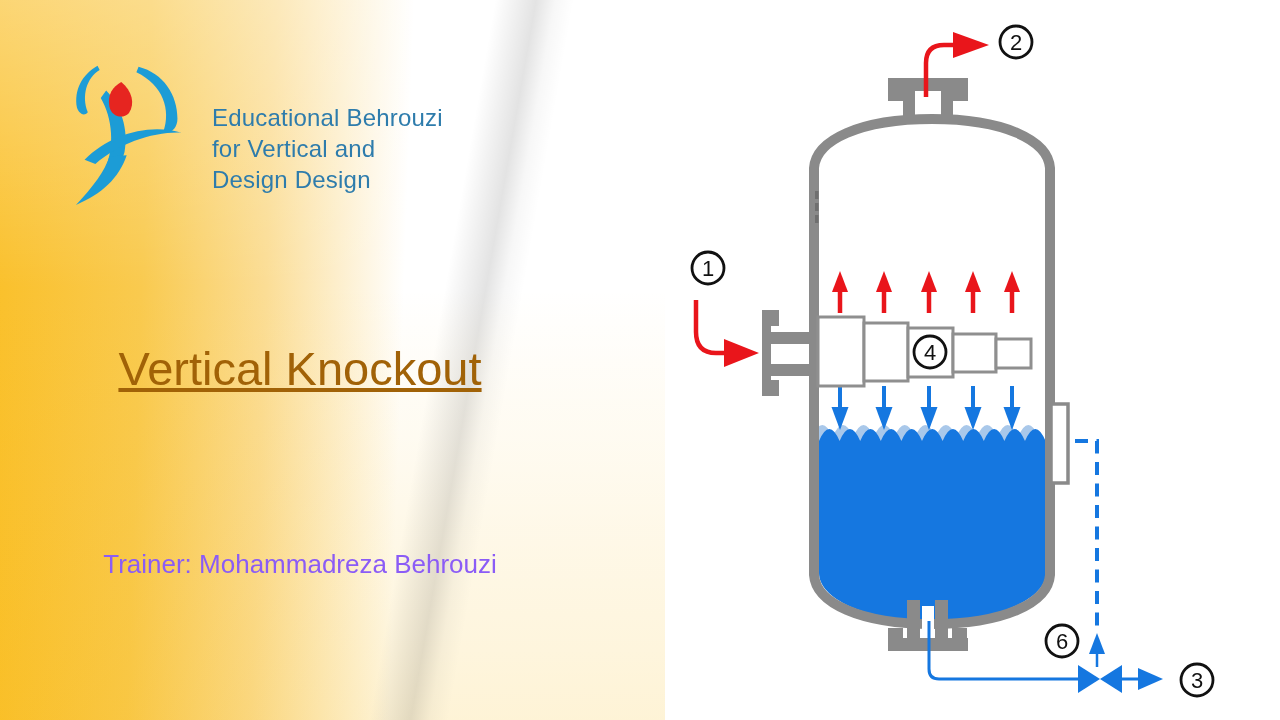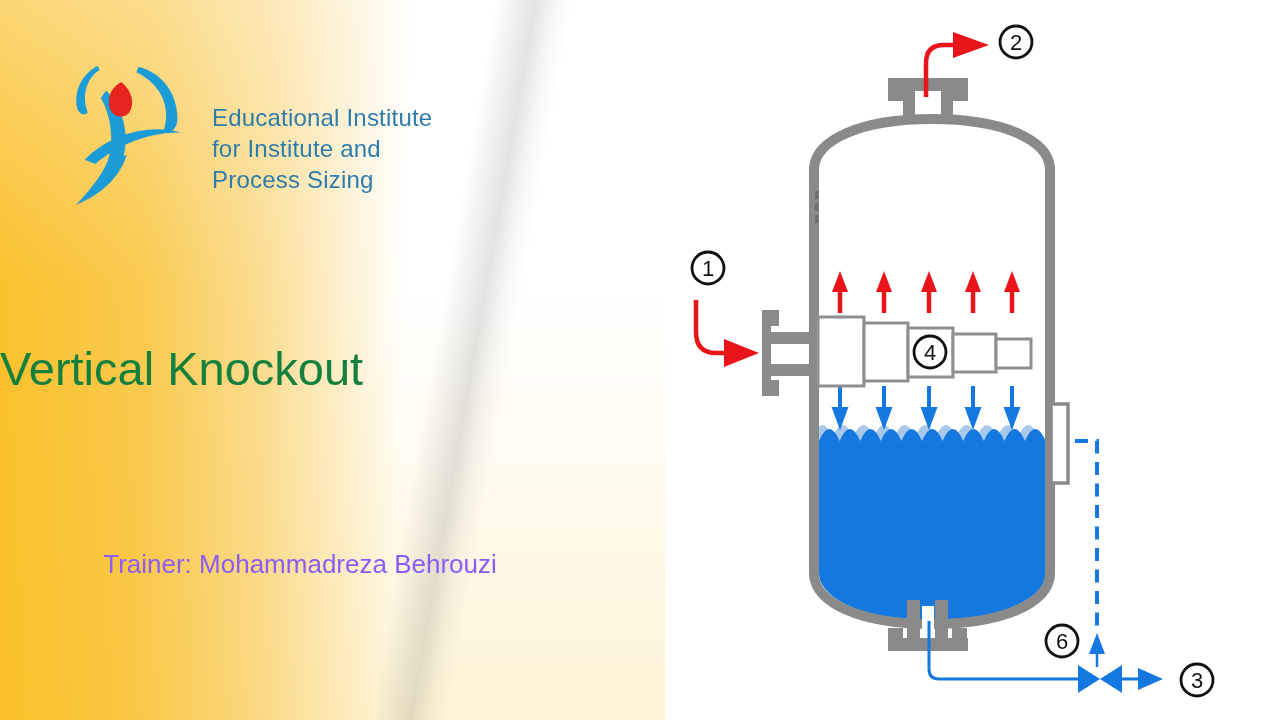--- a/index.html
+++ b/index.html
@@ -17,22 +17,22 @@
   .curl-shadow{
     position:absolute;left:502px;top:-40px;width:78px;height:820px;
     transform:rotate(9.9deg);transform-origin:top left;
     background:linear-gradient(90deg, rgba(0,0,0,0) 0%, rgba(0,0,0,0.11) 52%, rgba(0,0,0,0.03) 76%, rgba(0,0,0,0) 100%);
   }
   .org-name{
     position:absolute;left:212px;top:102px;
     font-size:24px;line-height:31px;color:#2E7CAC;letter-spacing:.2px;
   }
   .slide-title{
-    position:absolute;left:0;top:338px;width:600px;text-align:left;
-    font-size:47px;line-height:61px;color:#15803d;
+    position:absolute;left:0;top:338px;width:600px;text-align:center;
+    font-size:47px;line-height:61px;color:#a16207;text-decoration:underline;
   }
   .trainer-line{
     position:absolute;left:0;top:549px;width:600px;text-align:center;
     font-size:26px;color:#8b5cf6;
   }
   .logo-svg{position:absolute;left:56px;top:56px;}
   .diagram-svg{position:absolute;left:0;top:0;}
   .callout-text{font-family:"Liberation Sans",sans-serif;font-size:22px;fill:#111;}
 </style>
 </head>
@@ -46,23 +46,23 @@
   <svg class="logo-svg" width="150" height="162" viewBox="0 0 130 150">
     <path d="M34,9 C20,17 12,31 15,48 C17,54 22,56 25,52 C19,37 24,20 36,13 Z" fill="#1C9CD6"></path>
     <path d="M72,10 C95,16 108,36 108,58 C108,67 101,73 95,70 C102,50 95,27 70,15 Z" fill="#1C9CD6"></path>
     <path d="M42,32 C56,47 63,68 59,89 C56,101 48,108 41,105 C50,84 48,58 37,39 Z" fill="#1C9CD6"></path>
     <path d="M22,96 C46,72 82,62 112,71 C85,70 54,81 32,100 Z" fill="#1C9CD6"></path>
     <path d="M61,92 C54,113 38,128 14,138 C30,121 41,106 45,93 Z" fill="#1C9CD6"></path>
     <path d="M56,24 C66,32 69,44 63,53 C57,59 47,56 45,47 C43,35 48,29 56,24 Z" fill="#E62520"></path>
   </svg>
 
   <div class="org-name">
-    <div>Educational Institute</div>
-    <div>for Institute and</div>
-    <div>Process Sizing</div>
+    <div>Educational Behrouzi</div>
+    <div>for Vertical and</div>
+    <div>Design Design</div>
   </div>
 
   <div class="slide-title">
     <div>Vertical Knockout</div>
   </div>
 
   <div class="trainer-line">Trainer: Mohammadreza Behrouzi</div>
 
   <svg class="diagram-svg" width="1280" height="720" viewBox="0 0 1280 720">
 

